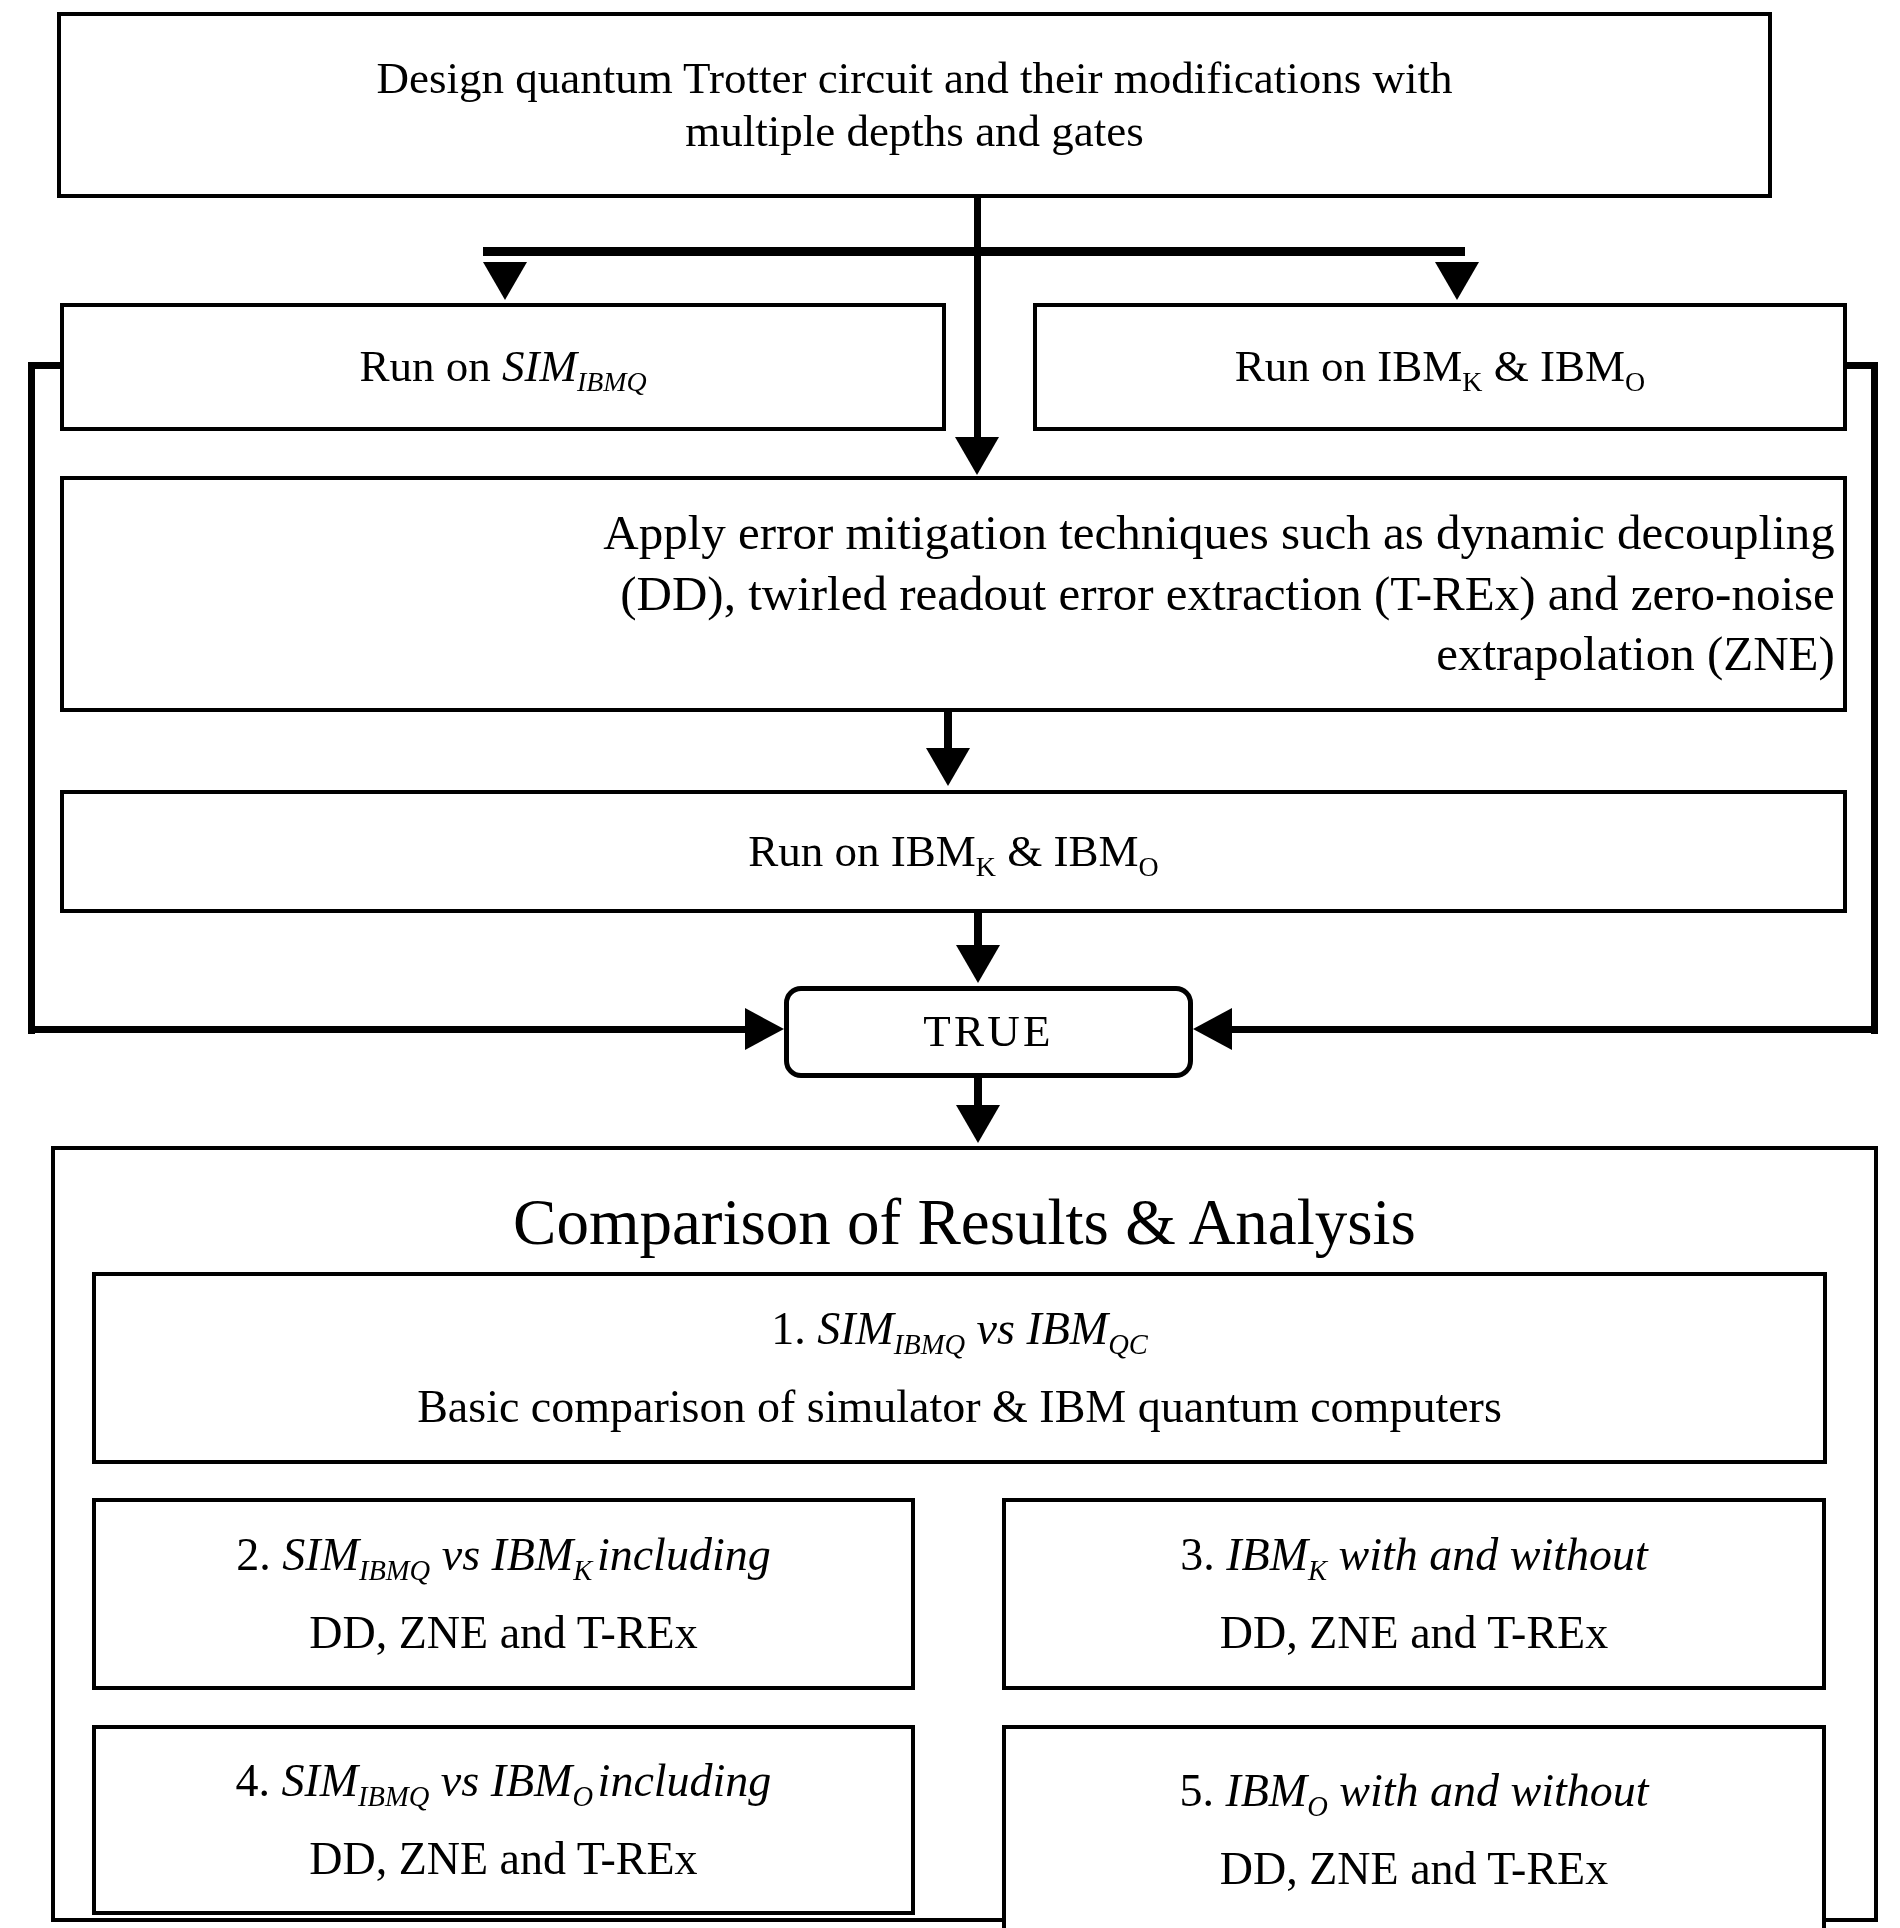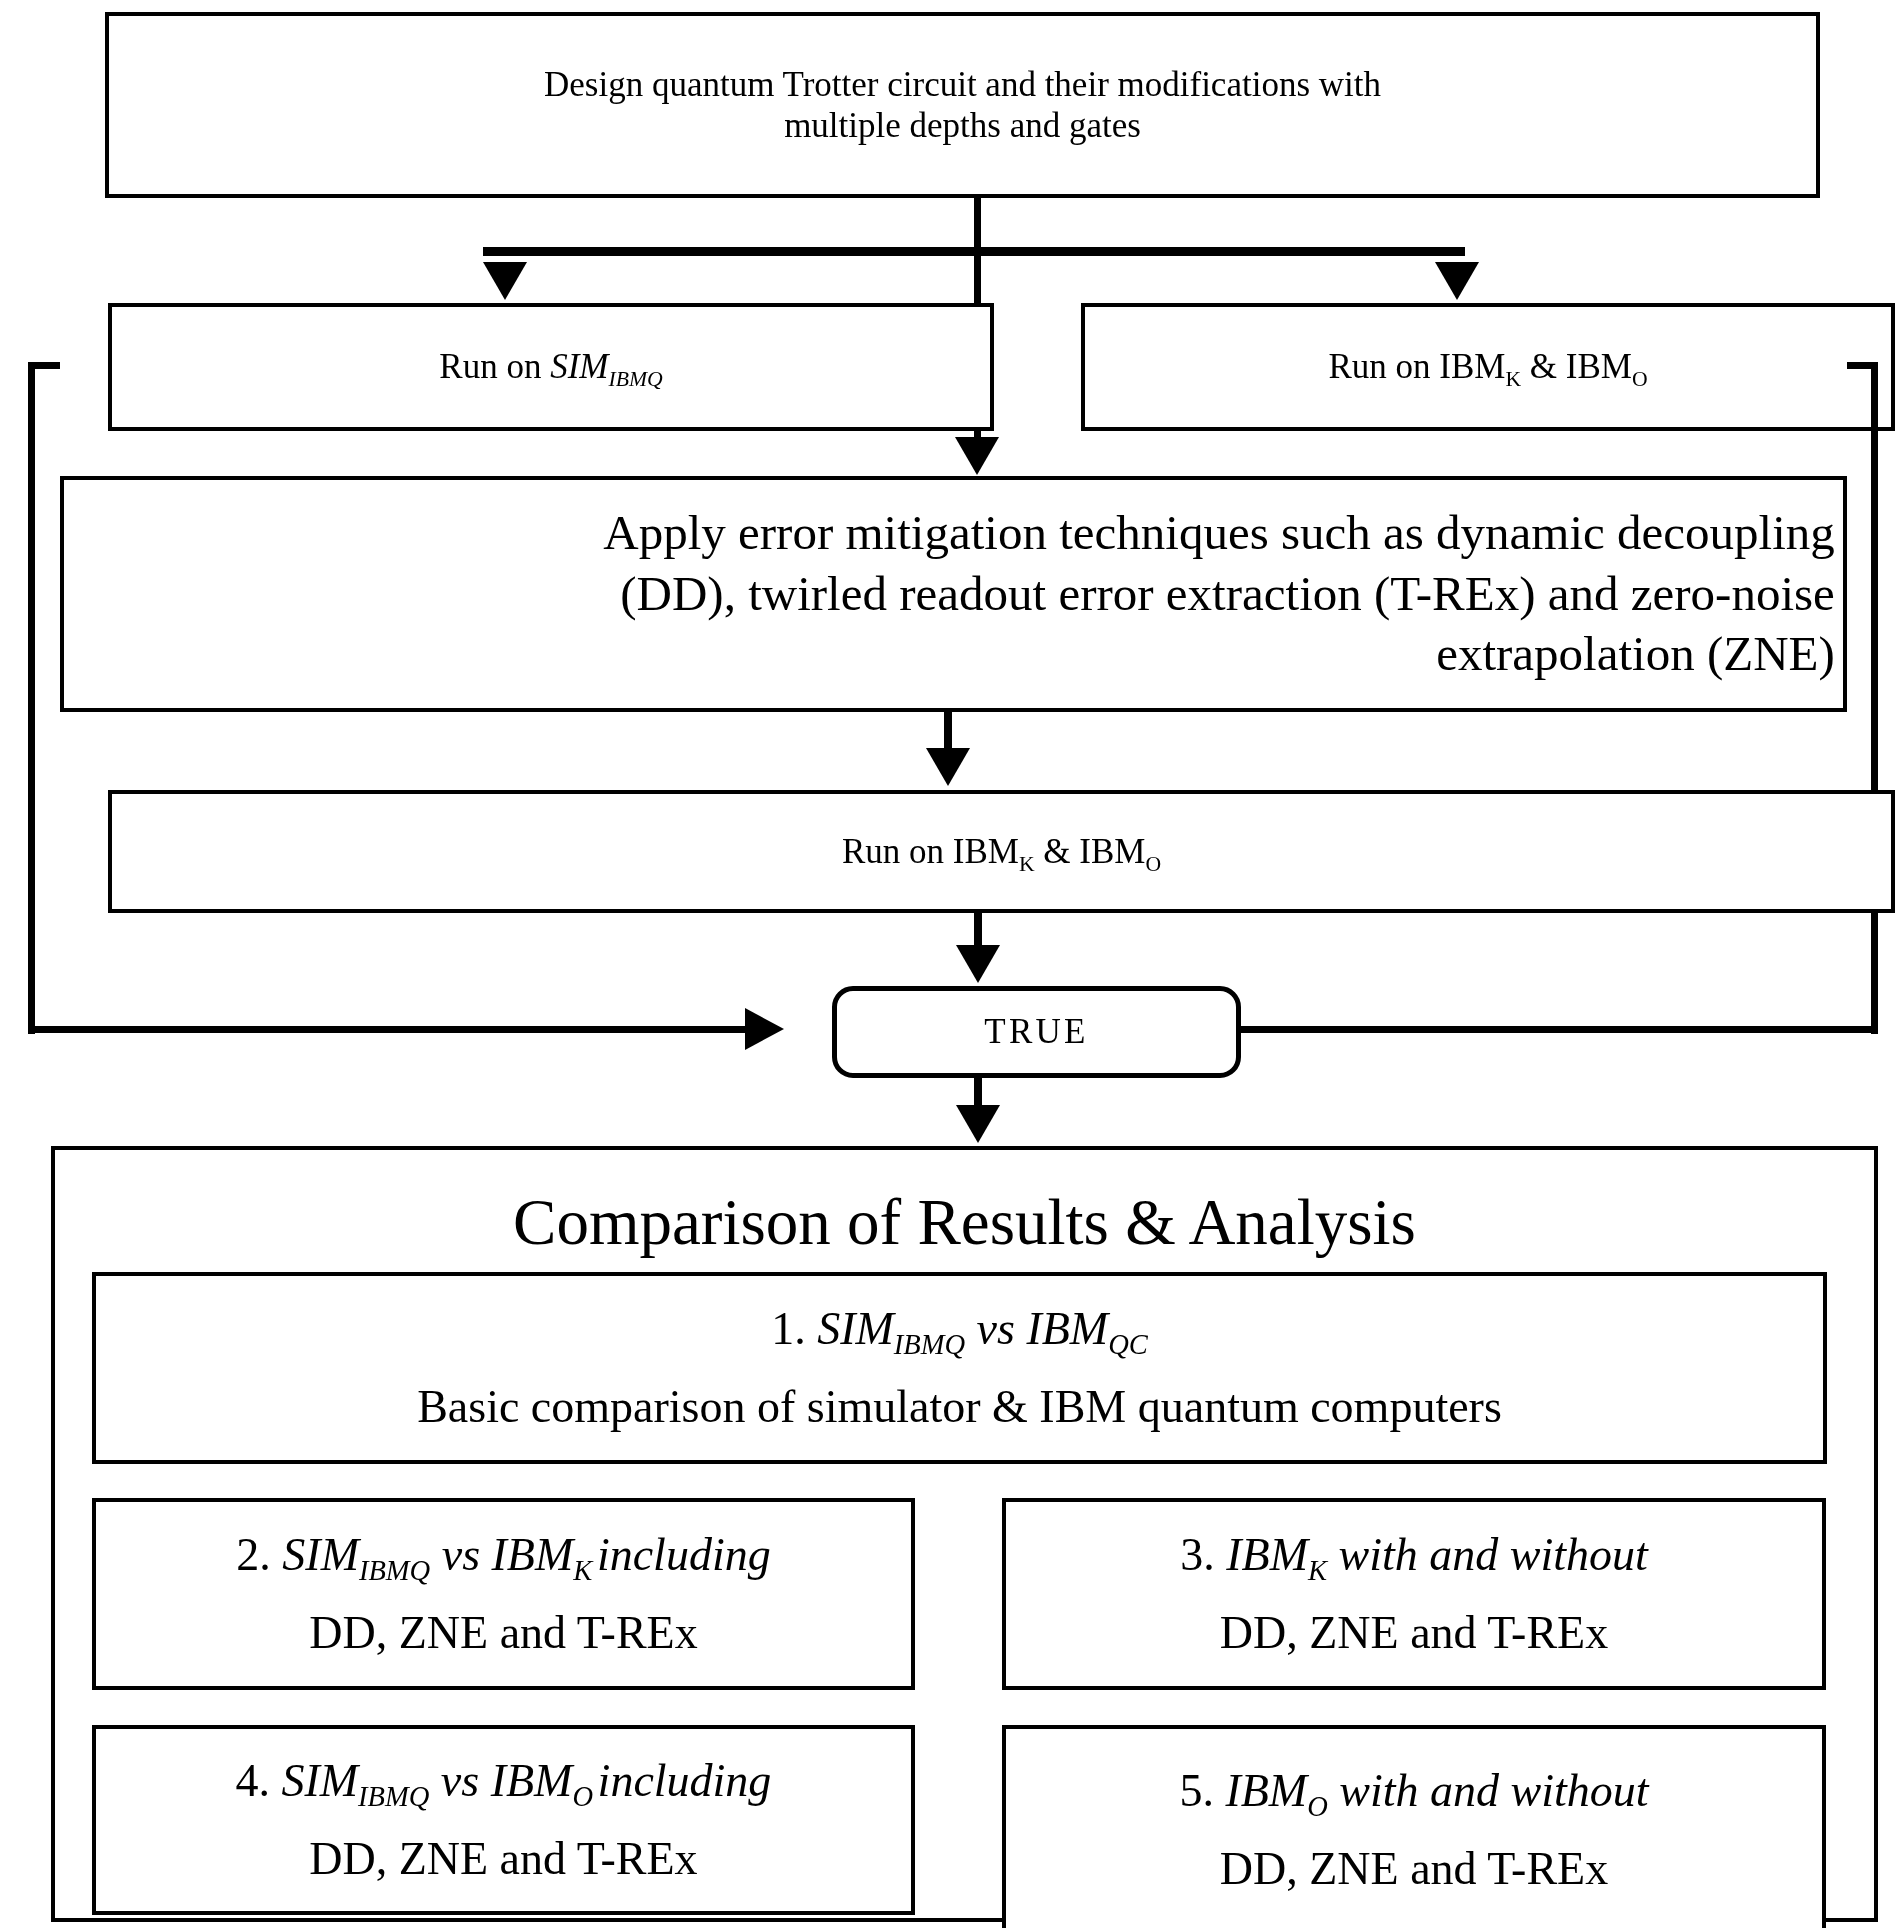--- a/index.html
+++ b/index.html
@@ -1,21 +1,21 @@
 <!DOCTYPE html>
 <html style="font-size:13px"><head>
 <meta charset="utf-8">
 <style>
   html,body{margin:0;padding:0;background:#ffffff;}
   body{font-family:"Liberation Serif","DejaVu Serif",serif;color:#000;}
   #canvas{position:relative;width:1900px;height:1929px;background:#fff;overflow:hidden;}
   .box{position:absolute;border:4.9px solid #000;background:#fff;box-sizing:border-box;
        display:flex;flex-direction:column;align-items:center;justify-content:center;
        text-align:center;padding:4.9px 8.2px;}
-  .fs-main{font-size:35px;line-height:1.18;margin-left:48px;}
+  .fs-main{font-size:45px;line-height:1.18;}
   .fs-apply{font-size:49px;line-height:1.24;align-items:flex-end;}
   .fs-item{font-size:46px;line-height:1.7;}
   .hline,.vline{position:absolute;background:#000;}
   .arr-down{position:absolute;width:0;height:0;
     border-left:22px solid transparent;border-right:22px solid transparent;border-top:38px solid #000;}
   .arr-right{position:absolute;width:0;height:0;
     border-top:21px solid transparent;border-bottom:21px solid transparent;border-left:39px solid #000;}
   .arr-left{position:absolute;width:0;height:0;
     border-top:21px solid transparent;border-bottom:21px solid transparent;border-right:39px solid #000;}
   sub{font-size:0.62em;line-height:0;}
@@ -75,21 +75,21 @@
 
   <div class="box fs-main" style="left:60px;top:790px;width:1787px;height:123px;">
     <div>
       <span>Run on </span><span>IBM</span><sub>K</sub><span> &amp; </span><span>IBM</span><sub>O</sub>
     </div>
   </div>
 
   <div class="vline" style="left:974px;top:912px;width:8.2px;height:36px;"></div>
   <div class="arr-down" style="left:956px;top:945px;"></div>
 
-  <div class="box fs-main true-box" style="left:784px;top:986px;width:409px;height:92px;">
+  <div class="box fs-main true-box" style="left:784px;top:986px;width:409px;height:92px;border-radius:17px;">
     <div>TRUE</div>
   </div>
 
   <div class="vline" style="left:974px;top:1078px;width:8.2px;height:29.5px;"></div>
   <div class="arr-down" style="left:956px;top:1105px;"></div>
 
   <div class="box" style="left:51px;top:1146px;width:1827px;height:776px;padding:0;"></div>
 
   <div class="comp-title">Comparison of Results &amp; Analysis</div>
 

